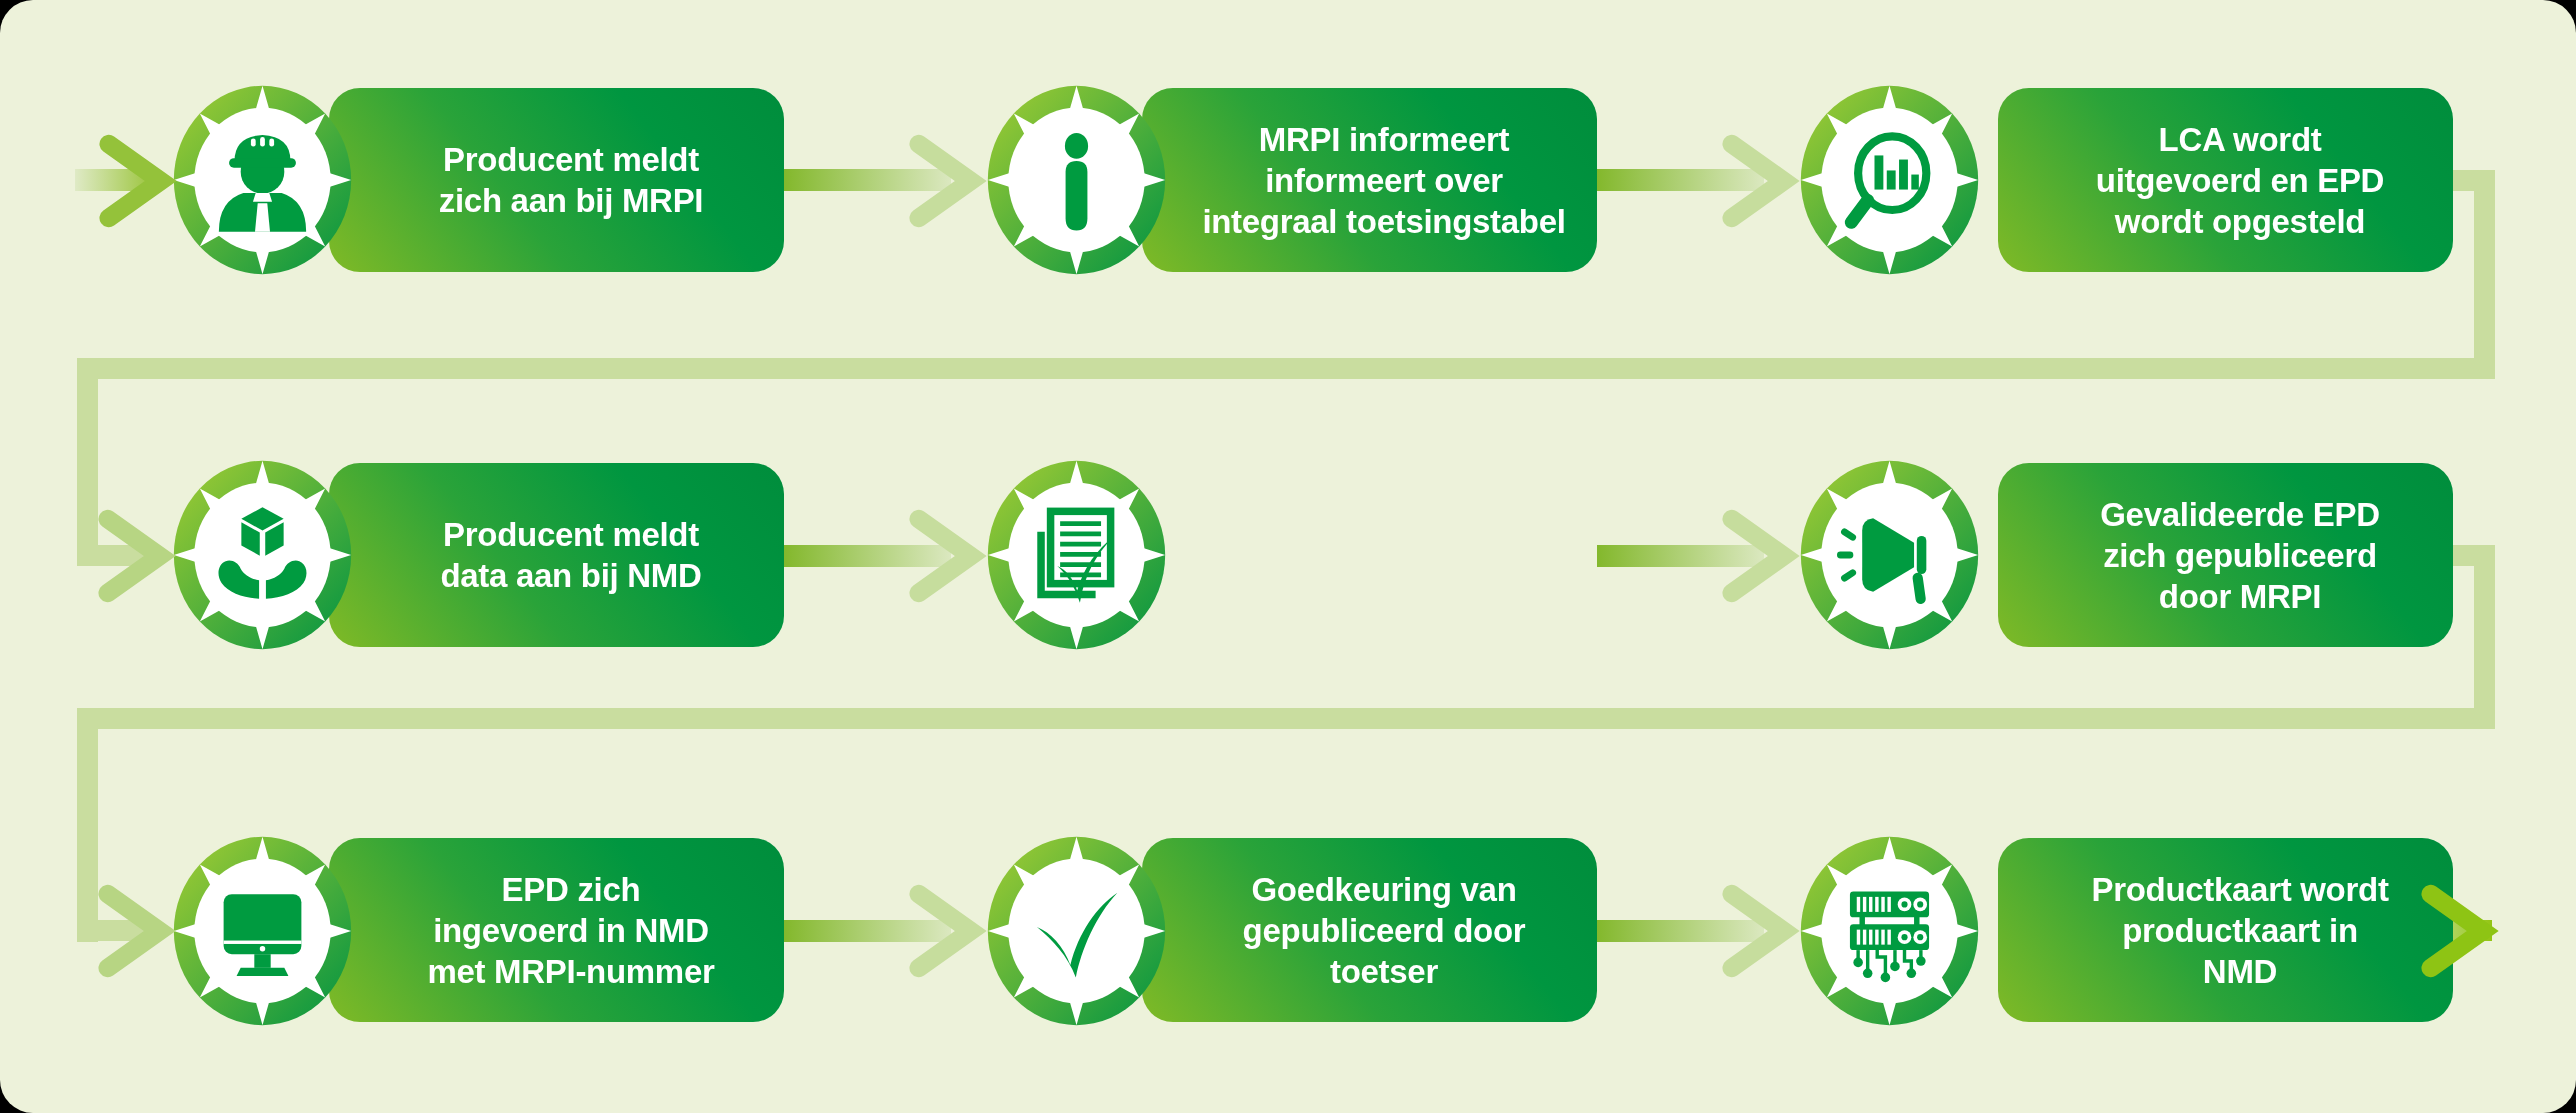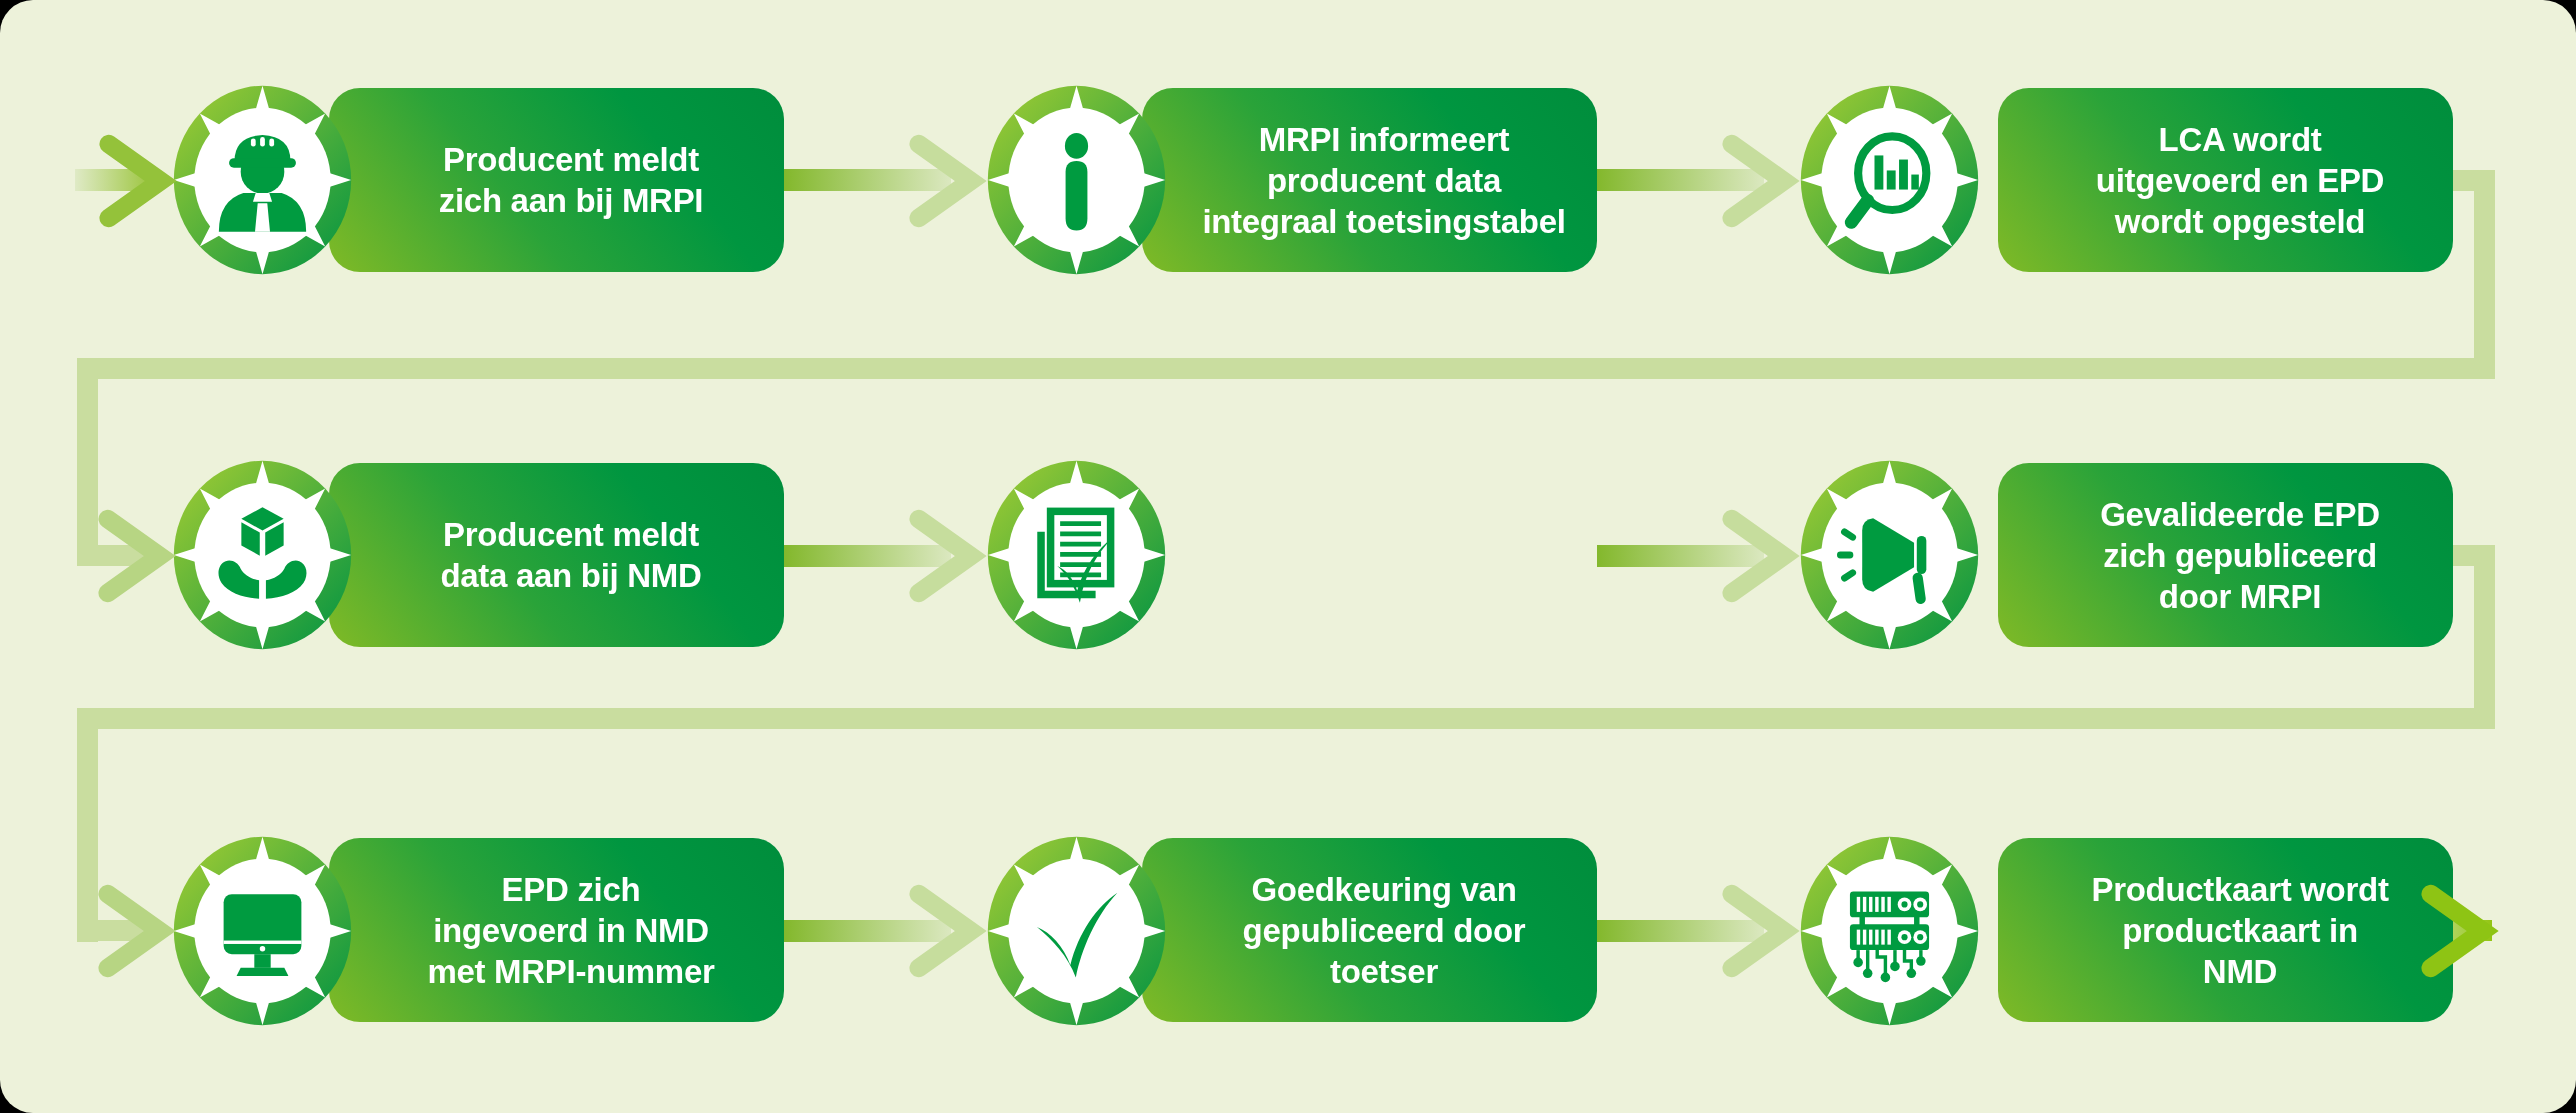--- a/index.html
+++ b/index.html
@@ -138,21 +138,21 @@
    <rect x="-3.5" y="-63" width="7" height="14" rx="3.5"></rect>
    <rect x="10" y="-61" width="7" height="12" rx="3.5"></rect>
    <path d="M-10,19 L10,19 L14,32 L-14,32 Z"></path>
    <path d="M-7,34 L7,34 L11,76 L-11,76 Z"></path>
           </g>
         </g>
     </svg></div>
 
   <div class="box c2 r1">
     <div class="box-label">MRPI informeert
-producent data
+informeert over
 integraal toetsingstabel</div>
   </div>
   <div class="badge c2 r1"><svg viewBox="-140 -148 280 296" width="191" height="202">
       <defs>
           <linearGradient id="rg1" x1="0" y1="0" x2="1" y2="1">
         <stop offset="0" stop-color="#a4cd33"></stop>
         <stop offset="1" stop-color="#009342"></stop>
           </linearGradient>
         </defs>
       <ellipse rx="130" ry="138" fill="url(#rg1)"></ellipse>

